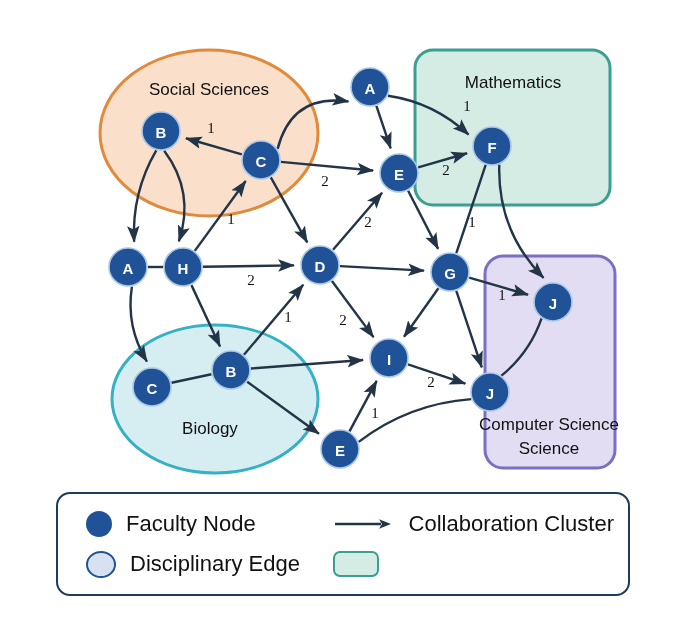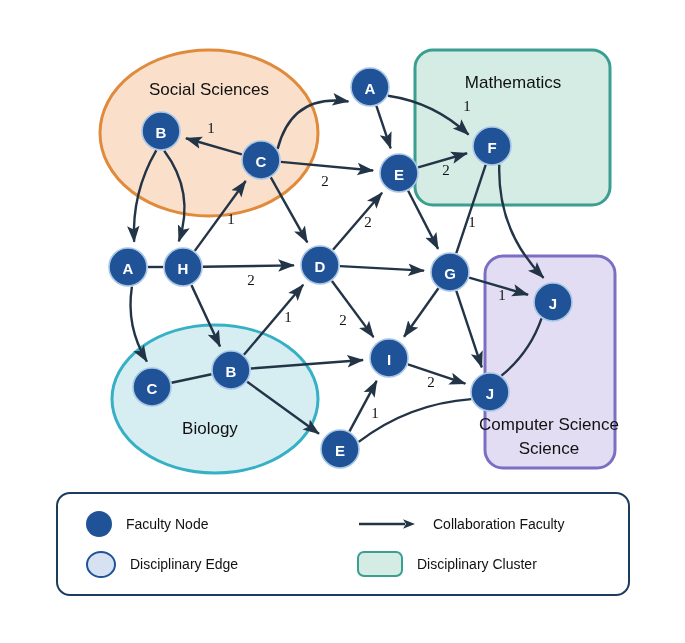--- a/index.html
+++ b/index.html
@@ -7,21 +7,21 @@
   #stage{position:relative;width:685px;height:643px;background:#ffffff;}
   svg#graph{position:absolute;left:0;top:0;width:685px;height:500px;}
   .cluster-label{font-family:"Liberation Sans",sans-serif;font-size:17px;fill:#111111;text-anchor:middle;}
   .node-label{font-family:"Liberation Sans",sans-serif;font-size:15px;font-weight:bold;fill:#ffffff;text-anchor:middle;dominant-baseline:central;}
   .edge-weight{font-family:"Liberation Serif",serif;font-size:15px;fill:#111111;text-anchor:middle;}
   .edge{fill:none;stroke:#233447;stroke-width:2.4;}
   .node-circle{fill:#1f5296;stroke:#a9c6e6;stroke-width:1.6;}
   #legend{position:absolute;left:56px;top:492px;width:574px;height:104px;border:2.5px solid #1b3b5f;border-radius:14px;background:#ffffff;box-sizing:border-box;}
   .legend-grid{display:grid;grid-template-columns:1fr 1fr;grid-template-rows:1fr 1fr;height:100%;padding:10px 14px;box-sizing:border-box;}
   .legend-item{display:flex;align-items:center;gap:14px;padding-left:14px;}
-  .legend-text{font-size:14px;color:#111111;white-space:nowrap;}
+  .legend-text{font-size:22px;color:#111111;white-space:nowrap;}
   .sw{flex:0 0 auto;}
   .sw-dot{width:26px;height:26px;border-radius:50%;background:#1f5296;}
   .sw-ring{width:26px;height:23px;border-radius:50%;background:#d6e2f2;border:2px solid #1f5296;}
   .sw-arrow{width:62px;height:14px;position:relative;}
   .sw-rect{width:42px;height:22px;border-radius:7px;background:#d4ece4;border:2px solid #3a9e90;}
 </style>
 </head>
 <body>
 
 <div id="stage">
@@ -161,26 +161,25 @@
     <div class="legend-grid" id="legend-grid">
         <div class="legend-item">
           <div class="sw sw-dot"></div>
           <span class="legend-text">Faculty Node</span>
         </div>
         <div class="legend-item">
           <div class="sw sw-arrow"><svg width="62" height="14" viewBox="0 0 62 14">
               <line x1="2" y1="7" x2="48" y2="7" stroke="#233447" stroke-width="2.6"></line>
               <path d="M46,2.2 L58,7 L46,11.8 L49,7 Z" fill="#233447"></path>
             </svg></div>
-          <span class="legend-text">Collaboration Faculty</span>
+          <span class="legend-text">Collaboration Cluster</span>
         </div>
         <div class="legend-item">
           <div class="sw sw-ring"></div>
           <span class="legend-text">Disciplinary Edge</span>
         </div>
         <div class="legend-item">
           <div class="sw sw-rect"></div>
-          <span class="legend-text">Disciplinary Cluster</span>
         </div>
       </div>
   </div>
 
 </div>
 
 </body></html>

